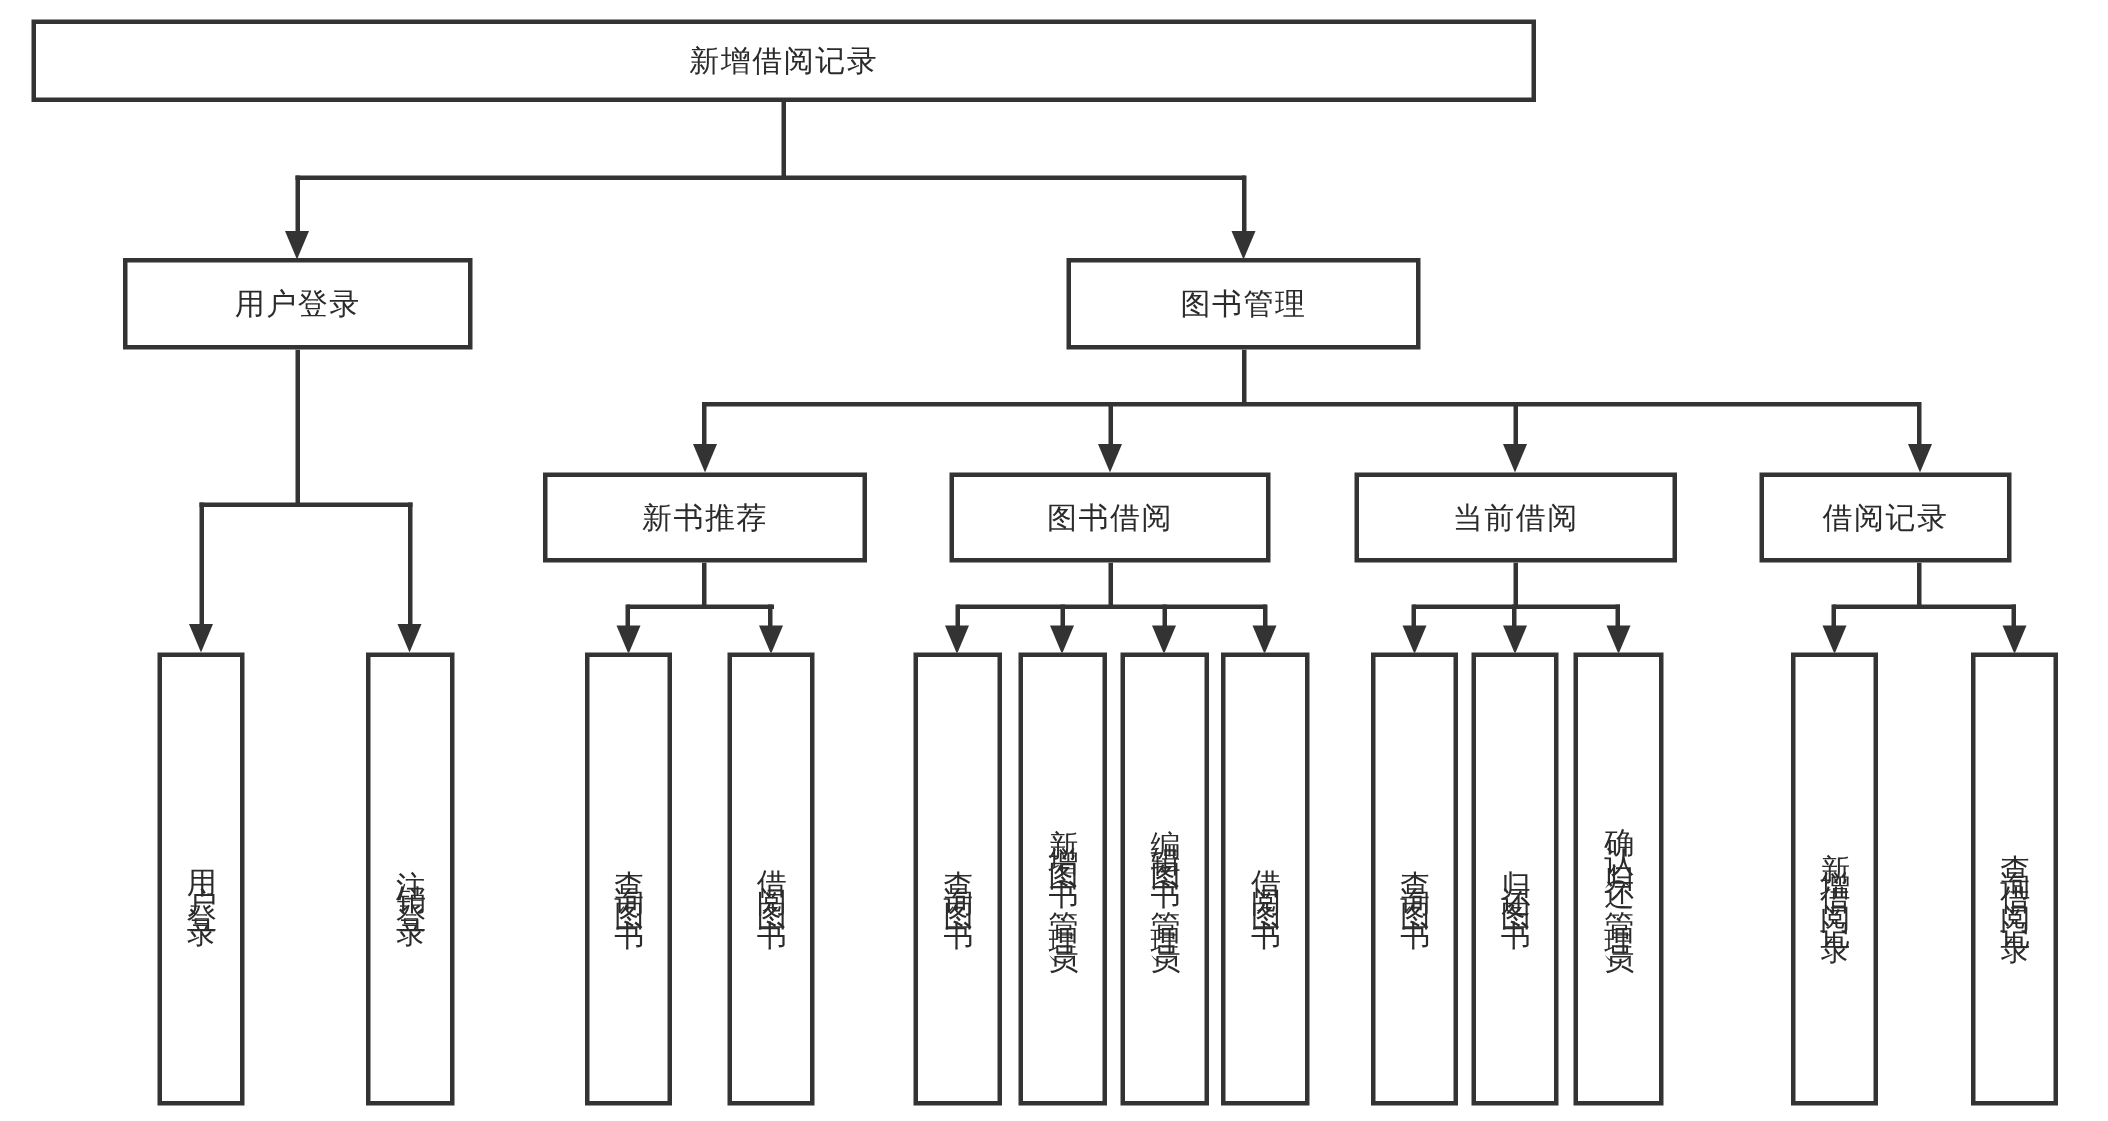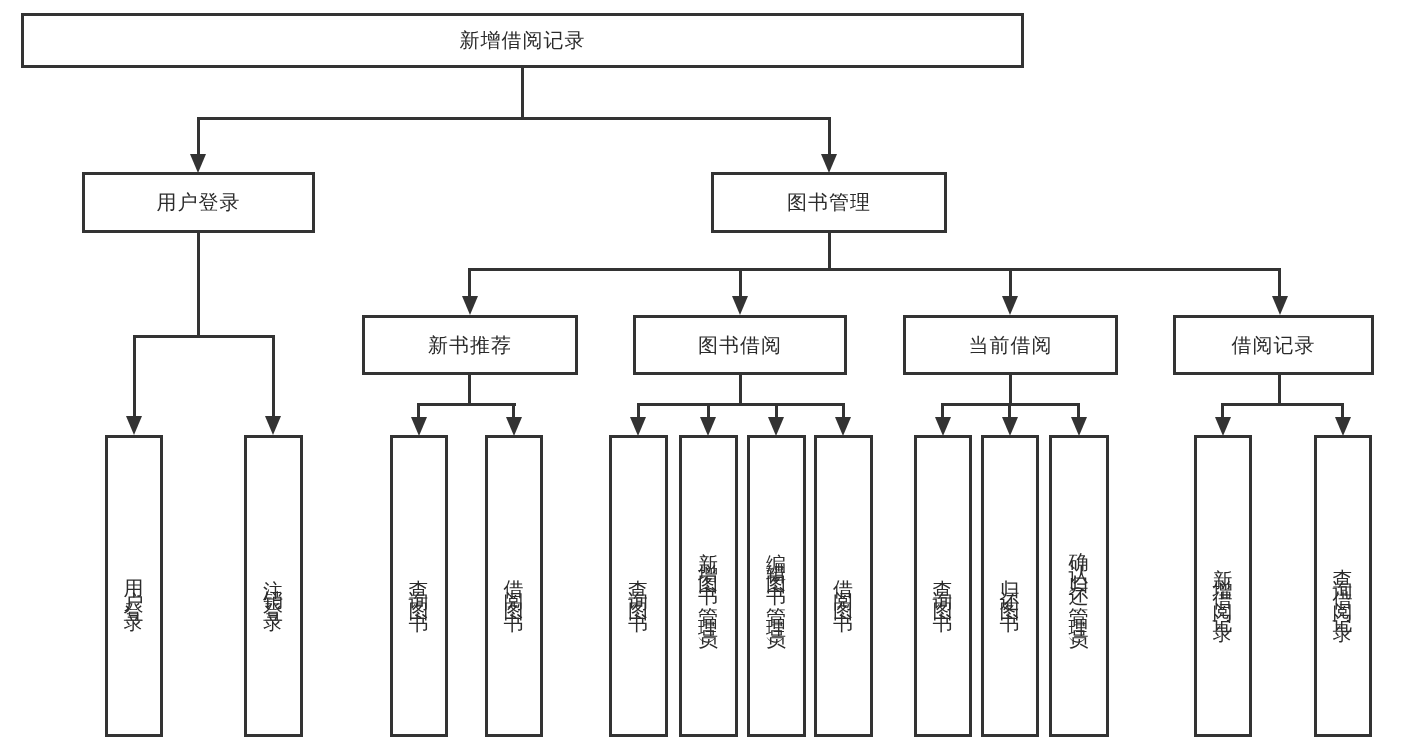--- a/index.html
+++ b/index.html
@@ -94,21 +94,21 @@
 
   <div class="box" style="left:633px; top:315px; width:214px; height:60px;">
     <span>图书借阅</span>
   </div>
   <div class="box" style="left:362px; top:315px; width:216px; height:60px;">
     <span>新书推荐</span>
   </div>
   <div class="box" style="left:903px; top:315px; width:215px; height:60px;">
     <span>当前借阅</span>
   </div>
-  <div class="box" style="left:1173px; top:315px; width:201px; height:60px;align-items:center;">
+  <div class="box" style="left:1173px; top:315px; width:168px; height:60px;align-items:center;">
     <span>借阅记录</span>
   </div>
 
   <div class="vline" style="left:468px; top:375px; height:30px;"></div>
   <div class="hline" style="left:418px; top:403px; width:98px;"></div>
   <div class="vline" style="left:417px; top:403px; height:16px;"></div>
   <div class="arrow" style="left:411px; top:417px;"></div>
   <div class="vline" style="left:512px; top:403px; height:16px;"></div>
   <div class="arrow" style="left:506px; top:417px;"></div>
 

